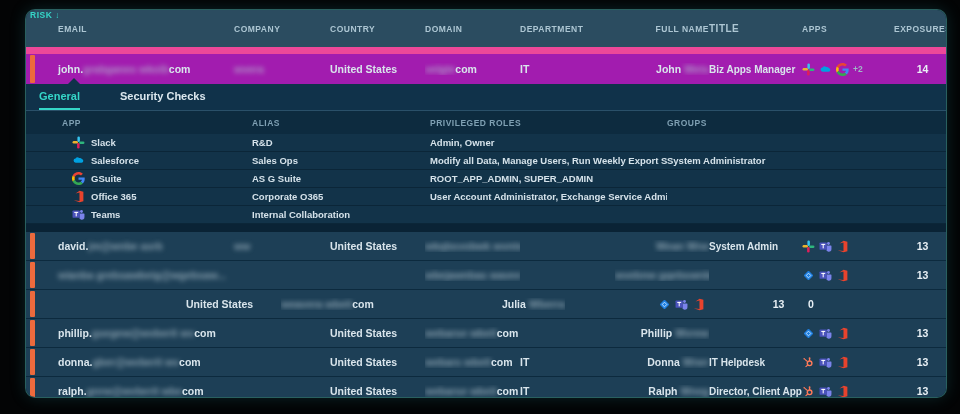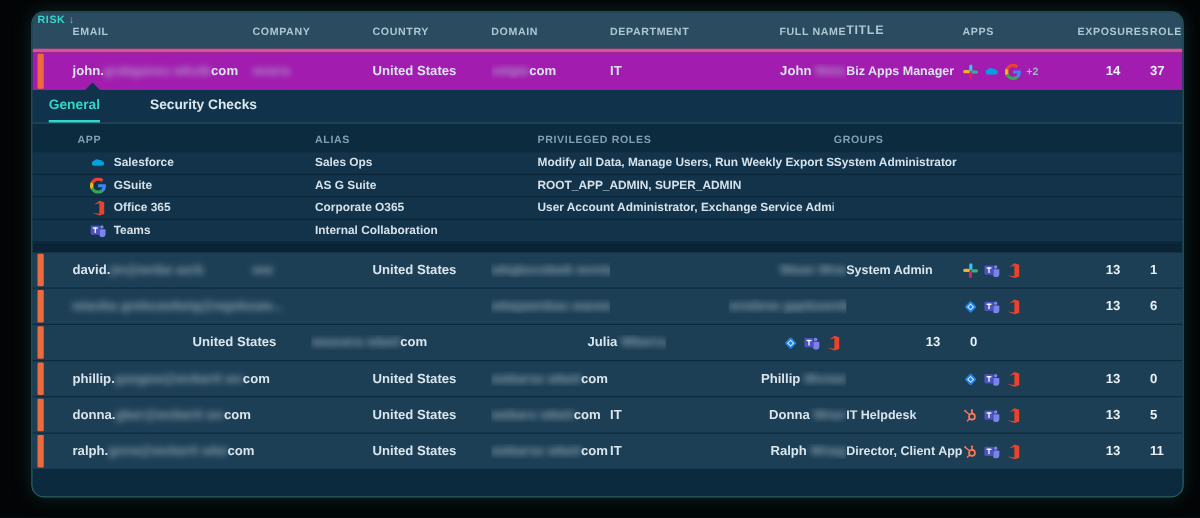--- a/index.html
+++ b/index.html
@@ -4,27 +4,27 @@
 <style>
   html,body{margin:0;padding:0;background:#030405;width:960px;height:414px;overflow:hidden;}
   *{box-sizing:border-box;}
   .card{
     position:absolute;left:26px;top:10px;width:920px;height:387px;
     background:#0c2a3e;border-radius:9px;overflow:hidden;
     box-shadow:0 0 0 1px rgba(94,211,206,.4),0 0 16px rgba(40,150,160,.25);
     font-family:"Liberation Sans",sans-serif;
   }
   
-  .thead{display:flex;align-items:center;height:32px;background:#2b4c60;border-bottom:3px solid #ec4899;}
+  .thead{display:flex;align-items:center;height:44px;background:#2b4c60;border-bottom:7px solid #ec4899;}
   .hcell{font-size:8.5px;font-weight:bold;letter-spacing:.5px;color:#adc6d3;text-transform:uppercase;white-space:nowrap;overflow:hidden;}
   .hcell.risk{color:#35d6c8;padding-left:4px;}
   
   .c-risk{width:32px;flex:none;position:relative;height:100%;}
   .c-email{width:144px;flex:none;white-space:nowrap;}
-  .c-company{width:96px;flex:none;white-space:nowrap;}
+  .c-company{width:96px;flex:none;white-space:nowrap;margin-left:32px;}
   .c-country{width:95px;flex:none;white-space:nowrap;}
   .c-domain{width:95px;flex:none;white-space:nowrap;overflow:hidden;}
   .c-dept{width:95px;flex:none;}
   .c-name{width:94px;flex:none;white-space:nowrap;overflow:hidden;text-align:right;}
   .c-title{width:93px;flex:none;white-space:nowrap;overflow:hidden;font-size:10px;}
   .c-apps{width:92px;flex:none;display:flex;align-items:center;gap:4px;}
   .c-expo{width:57px;flex:none;text-align:center;}
   .c-roles{width:27px;flex:none;white-space:nowrap;overflow:hidden;padding-left:1px;}
   .thead .c-expo{text-align:left;}
   
@@ -125,20 +125,36 @@
       <div class="s-app hcell">APP</div>
       <div class="s-alias hcell">ALIAS</div>
       <div class="s-priv hcell">PRIVILEGED ROLES</div>
       <div class="s-groups hcell">GROUPS</div>
     </div>
 
     <div class="srow">
       <div class="s-app">
           <span class="app-ic">
             <svg viewBox="0 0 24 24">
+              <rect x="10" y="1" width="4.6" height="10" rx="2.3" fill="#36C5F0"></rect>
+              <rect x="13" y="10" width="10" height="4.6" rx="2.3" fill="#2EB67D"></rect>
+              <rect x="9.4" y="13" width="4.6" height="10" rx="2.3" fill="#E01E5A"></rect>
+              <rect x="1" y="9.4" width="10" height="4.6" rx="2.3" fill="#ECB22E"></rect>
+            </svg>
+          </span>
+          <span>Slack</span>
+        </div>
+      <div class="s-alias">R&amp;D</div>
+      <div class="s-priv">Admin, Owner</div>
+      <div class="s-groups"></div>
+    </div>
+    <div class="srow">
+      <div class="s-app">
+          <span class="app-ic">
+            <svg viewBox="0 0 24 24">
               <path fill="#00A1E0" d="M18.2 9.1a4.6 4.6 0 0 0-3.5-1.9c-.5 0-1 .1-1.4.3A4.6 4.6 0 0 0 6.5 8.3a3.9 3.9 0 0 0-3.6 3.9A3.9 3.9 0 0 0 6.8 16h10.8a3.5 3.5 0 0 0 .6-6.9z"></path>
             </svg>
           </span>
           <span>Salesforce</span>
         </div>
       <div class="s-alias">Sales Ops</div>
       <div class="s-priv">Modify all Data, Manage Users, Run Weekly Export Service, Del…</div>
       <div class="s-groups">System Administrator</div>
     </div>
     <div class="srow">

